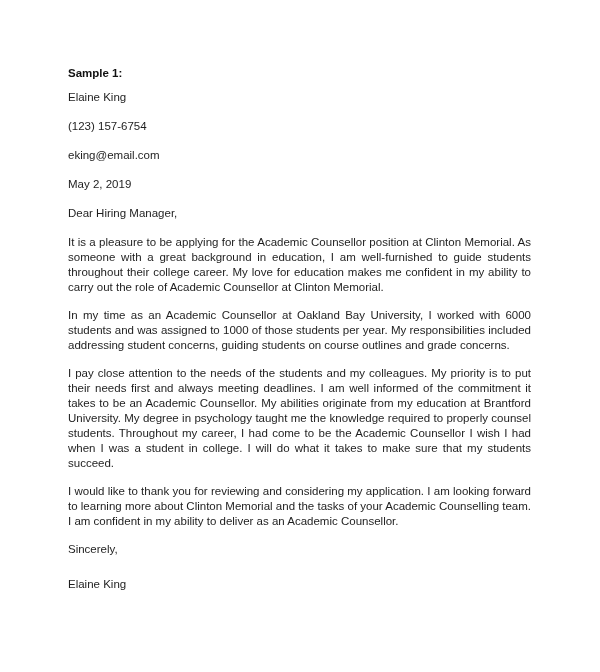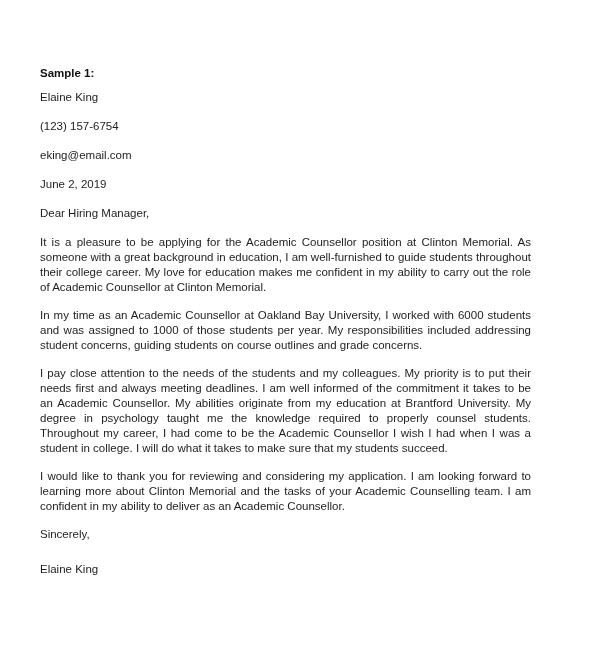--- a/index.html
+++ b/index.html
@@ -6,21 +6,21 @@
     margin: 0;
     padding: 0;
     background: #ffffff;
   }
   .page {
     position: relative;
     width: 600px;
     height: 672px;
     box-sizing: border-box;
     background: #ffffff;
-    padding: 66px 69px 0 40px;
+    padding: 66px 69px 0 68px;
     font-family: "Liberation Sans", sans-serif;
     font-size: 11.5px;
     line-height: 15px;
     color: #1e1e1e;
     overflow: hidden;
   }
   .sample-label {
     margin: 0 0 9px 0;
     font-weight: bold;
     color: #111111;
@@ -41,21 +41,21 @@
   }
 </style>
 </head>
 <body>
 
 <div class="page">
   <p class="sample-label">Sample 1:</p>
   <p class="line">Elaine King</p>
   <p class="line">(123) 157-6754</p>
   <p class="line">eking@email.com</p>
-  <p class="line">June 2, 2019</p>
+  <p class="line">May 2, 2019</p>
   <p class="line">Dear Hiring Manager,</p>
   <p class="para">It is a pleasure to be applying for the Academic Counsellor position at Clinton Memorial. As someone with a great background in education, I am well-furnished to guide students throughout their college career. My love for education makes me confident in my ability to carry out the role of Academic Counsellor at Clinton Memorial.</p>
   <p class="para">In my time as an Academic Counsellor at Oakland Bay University, I worked with 6000 students and was assigned to 1000 of those students per year. My responsibilities included addressing student concerns, guiding students on course outlines and grade concerns.</p>
   <p class="para">I pay close attention to the needs of the students and my colleagues. My priority is to put their needs first and always meeting deadlines. I am well informed of the commitment it takes to be an Academic Counsellor. My abilities originate from my education at Brantford University. My degree in psychology taught me the knowledge required to properly counsel students. Throughout my career, I had come to be the Academic Counsellor I wish I had when I was a student in college. I will do what it takes to make sure that my students succeed.</p>
   <p class="para">I would like to thank you for reviewing and considering my application. I am looking forward to learning more about Clinton Memorial and the tasks of your Academic Counselling team. I am confident in my ability to deliver as an Academic Counsellor.</p>
   <p class="closing">Sincerely,</p>
   <p class="signature">Elaine King</p>
 </div>
 
 </body></html>

